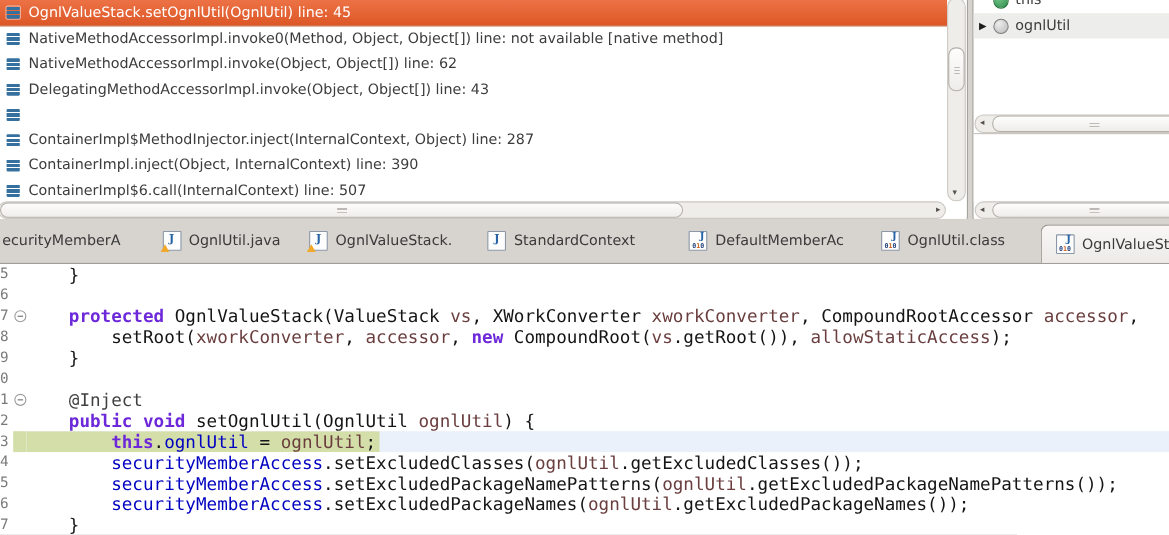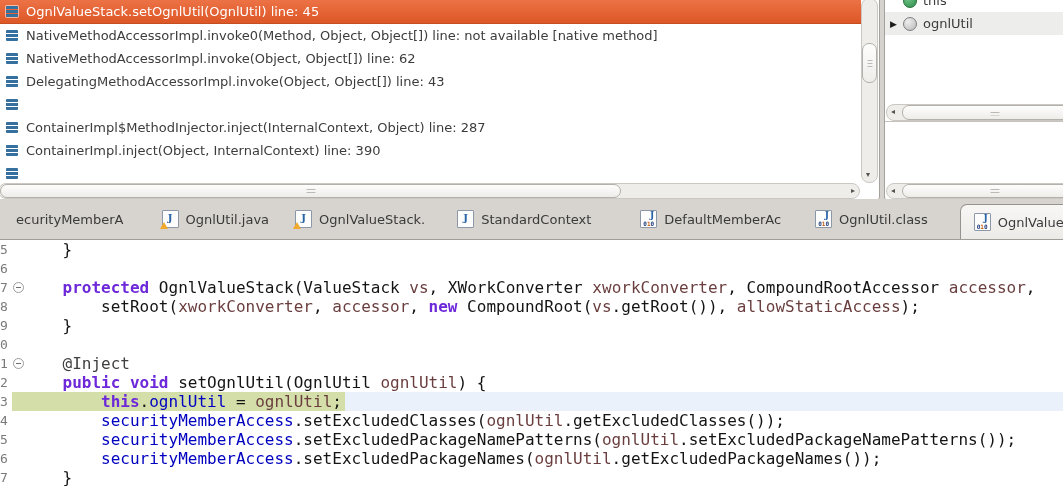--- a/index.html
+++ b/index.html
@@ -49,21 +49,21 @@
   #vars-hscroll1 .sb-thumb{left:15px;right:-2px;top:0;bottom:0;border-radius:7px 0 0 7px;}
   #vars-hscroll1 .sb-arrow{left:4px;top:3px;}
   #vars-detail{position:absolute;left:0;right:0;top:124px;bottom:17px;background:#fff;border-top:1px solid #C6C2BD;}
   #vars-hscroll2{left:1px;right:-6px;bottom:1px;height:14px;border-radius:8px 0 0 8px;}
   #vars-hscroll2 .sb-thumb{left:15px;right:-2px;top:0;bottom:0;border-radius:7px 0 0 7px;}
   #vars-hscroll2 .sb-arrow{left:4px;top:3px;}
 
   
   #tab-bar{position:absolute;top:199px;left:0;right:0;height:40px;background:#D7D3CE;border-bottom:1px solid #A19D98;display:flex;align-items:stretch;}
   .tab{display:flex;align-items:center;gap:7px;padding:0 13px;font-size:13px;color:#3A3A3A;cursor:default;white-space:nowrap;}
-  .tab:nth-child(1){padding-left:16px;}
+  .tab:nth-child(1){padding-left:2px;}
   .tab:nth-child(2){margin-left:12px;}
   .tab:nth-child(4){margin-left:6px;}
   .tab:nth-child(5){margin-left:23px;}
   .tab:nth-child(6){margin-left:8px;}
   .tab:nth-child(7){margin-left:19px;}
   .tab.active{background:linear-gradient(180deg,#F8F7F5,#EDEBE8);border:1px solid #96928D;border-bottom:none;
     border-radius:7px 7px 0 0;margin-top:5px;height:35px;box-sizing:border-box;z-index:2;}
   .ficon{position:relative;width:15px;height:16px;background:#FDFDFD;border:1px solid #8C98A8;border-radius:1px;flex:0 0 auto;}
   .ficon .j{position:absolute;top:0px;left:0;right:0;text-align:center;font-size:10px;font-weight:bold;color:#2763A5;font-family:"DejaVu Serif",serif;line-height:13px;}
   .ficon.cls .j{top:-2px;text-align:right;padding-right:2px;font-size:9px;}
@@ -116,20 +116,21 @@
       <div class="stack-row">
         <span class="frame-icon"></span>
         <span class="frame-label">ContainerImpl$MethodInjector.inject(InternalContext, Object) line: 287</span>
       </div>
       <div class="stack-row">
         <span class="frame-icon"></span>
         <span class="frame-label">ContainerImpl.inject(Object, InternalContext) line: 390</span>
       </div>
       <div class="stack-row">
         <span class="frame-icon"></span>
+        <span class="frame-label">ContainerImpl$6.call(InternalContext) line: 507</span>
       </div>
     </div>
   <div class="sb" id="stack-vscroll">
     <div class="sb-thumb v"></div>
     <div class="sb-arrow">▾</div>
   </div>
   <div class="sb" id="stack-hscroll">
     <div class="sb-thumb h"></div>
     <div class="sb-arrow">▸</div>
   </div>
@@ -257,21 +258,21 @@
       <span class="code-text"><span class="hl-green"><span class="tk-d">        </span><span class="tk-k">this</span><span class="tk-d">.</span><span class="tk-f">ognlUtil</span><span class="tk-d"> = </span><span class="tk-p">ognlUtil</span><span class="tk-d">;</span></span></span>
     </div>
     <div class="code-line">
       <span class="gut-num">4</span>
       <span class="gut-fold"></span>
       <span class="code-text"><span class="tk-d">        </span><span class="tk-f">securityMemberAccess</span><span class="tk-d">.setExcludedClasses(</span><span class="tk-p">ognlUtil</span><span class="tk-d">.getExcludedClasses());</span></span>
     </div>
     <div class="code-line">
       <span class="gut-num">5</span>
       <span class="gut-fold"></span>
-      <span class="code-text"><span class="tk-d">        </span><span class="tk-f">securityMemberAccess</span><span class="tk-d">.setExcludedPackageNamePatterns(</span><span class="tk-p">ognlUtil</span><span class="tk-d">.setExcludedPackageNamePatterns());</span></span>
+      <span class="code-text"><span class="tk-d">        </span><span class="tk-f">securityMemberAccess</span><span class="tk-d">.setExcludedPackageNamePatterns(</span><span class="tk-p">ognlUtil</span><span class="tk-d">.getExcludedPackageNamePatterns());</span></span>
     </div>
     <div class="code-line">
       <span class="gut-num">6</span>
       <span class="gut-fold"></span>
       <span class="code-text"><span class="tk-d">        </span><span class="tk-f">securityMemberAccess</span><span class="tk-d">.setExcludedPackageNames(</span><span class="tk-p">ognlUtil</span><span class="tk-d">.getExcludedPackageNames());</span></span>
     </div>
     <div class="code-line">
       <span class="gut-num">7</span>
       <span class="gut-fold"></span>
       <span class="code-text"><span class="tk-d">    }</span></span>

